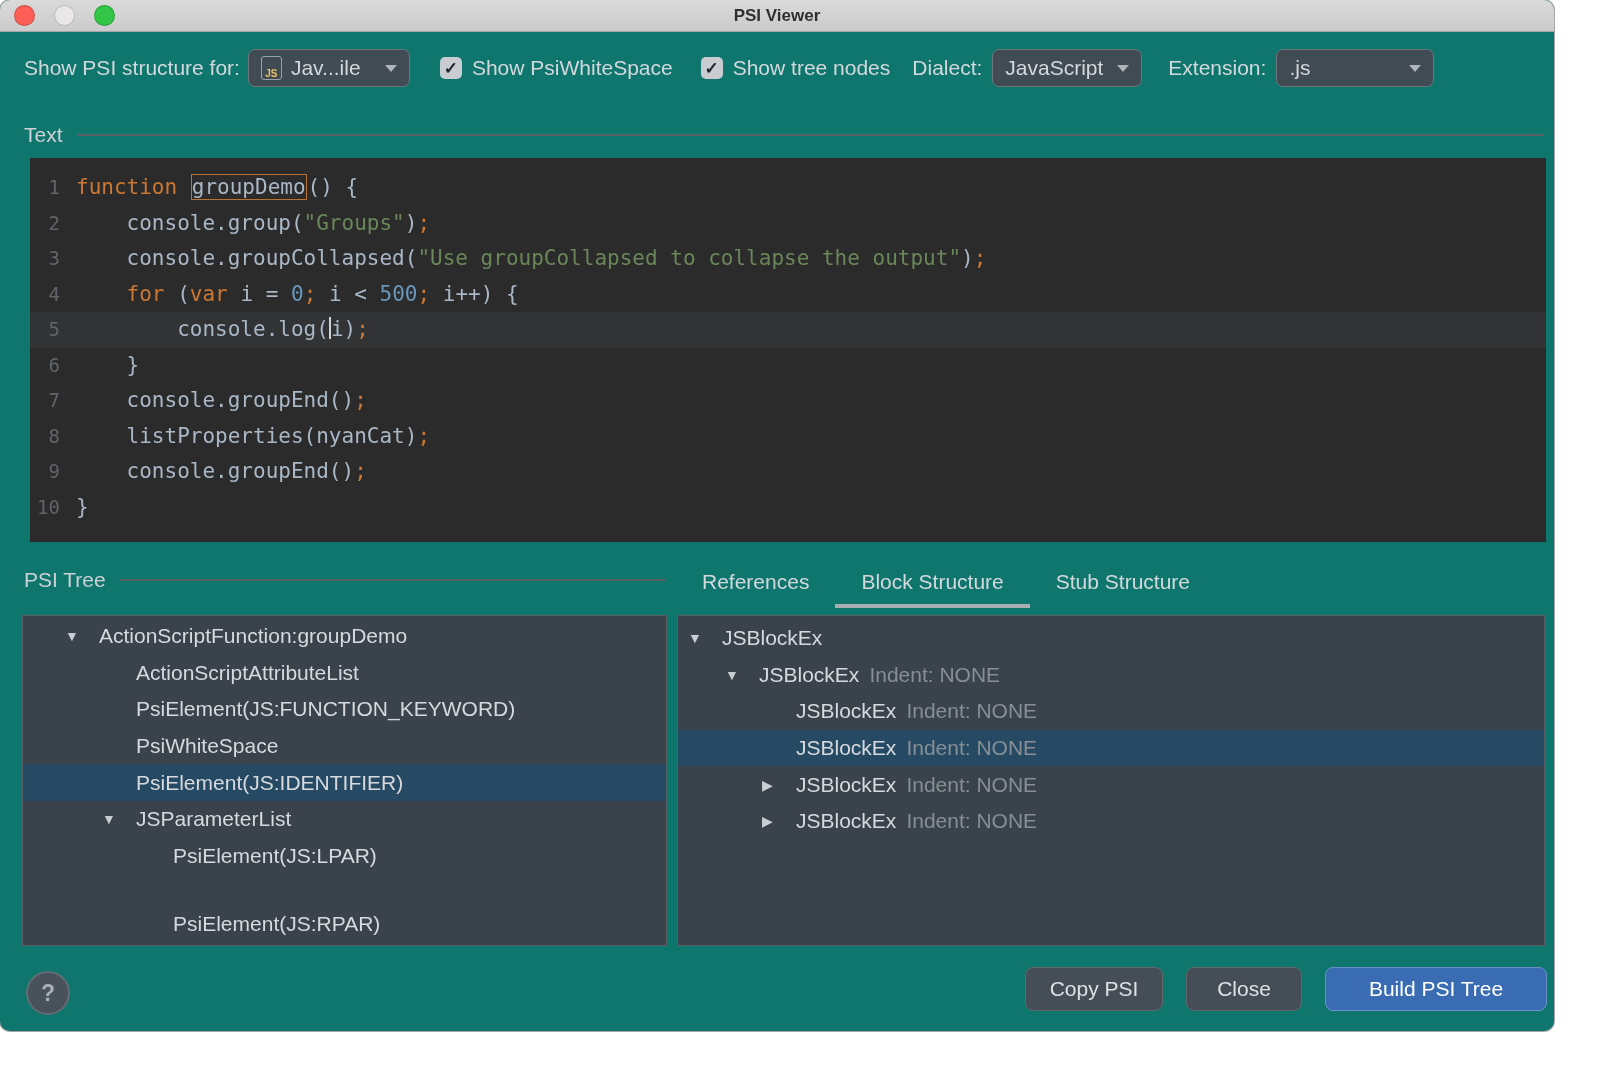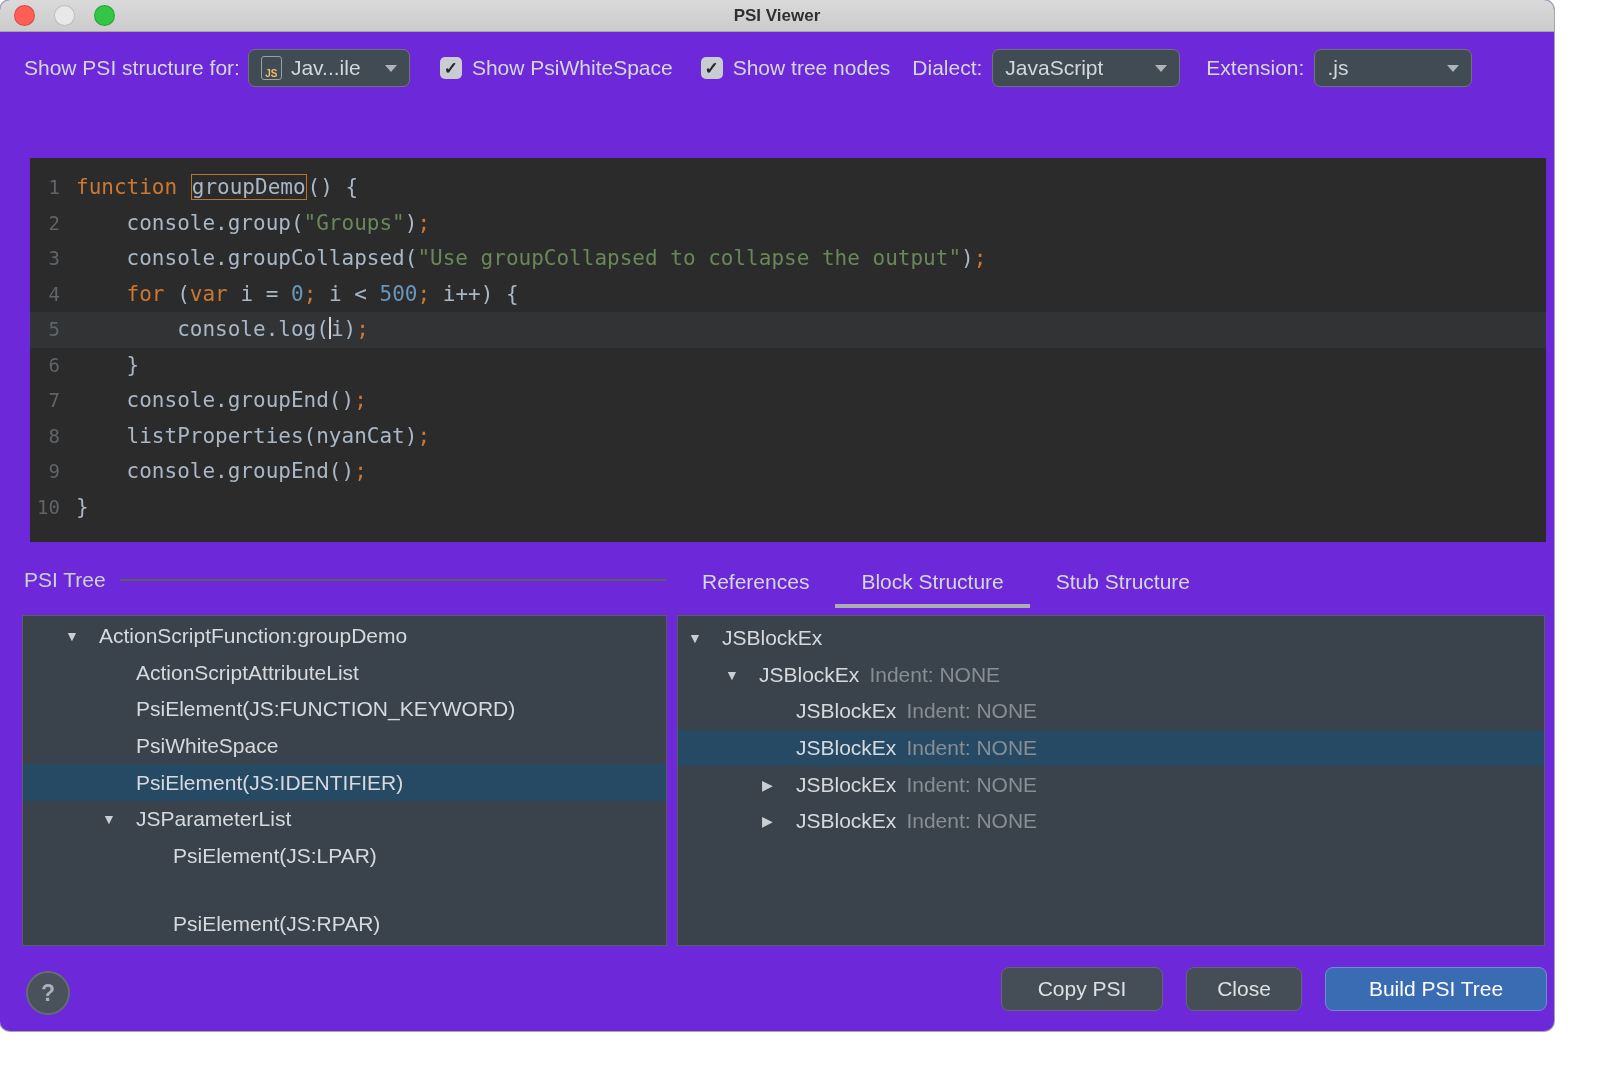--- a/index.html
+++ b/index.html
@@ -1,39 +1,39 @@
 <!DOCTYPE html>
 <html><head>
 <meta charset="utf-8">
 <style>
   * { margin:0; padding:0; box-sizing:border-box; }
   html,body { width:1600px; height:1066px; background:#ffffff; font-family:"Liberation Sans",sans-serif; overflow:hidden; }
 
-  .window { position:absolute; left:0; top:0; width:1554px; height:1031px; background:#6d28d9;
+  .window { position:absolute; left:0; top:0; width:1554px; height:1031px; background:#0f766e;
             border-radius:10px; overflow:hidden; box-shadow:0 0 0 1px rgba(0,0,0,.35); }
 
   
   .titlebar { position:absolute; left:0; top:0; right:0; height:32px;
               background:linear-gradient(#dadada,#cbcbcb); border-bottom:1px solid #a5a5a5; }
   .titlebar .title { position:absolute; inset:0; line-height:32px; text-align:center;
                      font-size:17px; font-weight:700; color:#303030; }
   .light { position:absolute; top:5px; width:21px; height:21px; border-radius:50%; border:1px solid rgba(0,0,0,.18); }
   .light.red   { left:14px;  background:#fd5f57; }
   .light.mini  { left:54px;  background:#e9e7e7; }
   .light.green { left:94px;  background:#32c546; }
 
   
   .toolbar { position:absolute; top:32px; left:0; right:0; height:72px; display:flex; align-items:center;
              padding:0 24px; color:#d3d8dc; font-size:21px; }
   .combo { height:38px; border:1.5px solid #6e757b; border-radius:7px; background:#414b53;
            display:flex; align-items:center; padding:4px 12px; gap:9px; }
   .arrow-down { width:0; height:0; border-left:6px solid transparent; border-right:6px solid transparent;
                 border-top:7px solid #aeb4b9; margin-left:auto; }
   .combo.file    { width:162px; margin-left:8px; }
-  .combo.dialect { width:188px; margin-left:10px; }
+  .combo.dialect { width:150px; margin-left:10px; }
   .combo.ext     { width:158px; margin-left:10px;justify-content:flex-end; }
   .combo .val { white-space:nowrap; overflow:hidden; }
   .file-icon { width:21px; height:24px; border:1.5px solid #9aa0a5; border-radius:3px; position:relative; flex:0 0 auto; }
   .file-icon span { position:absolute; left:0; right:0; bottom:0; text-align:center;
                     font-size:10px; font-weight:700; color:#e8bf6a; }
   .cb { display:flex; align-items:center; gap:10px; }
   .cb.first  { margin-left:30px; }
   .cb.second { margin-left:28px; }
   .cb .box { width:22px; height:22px; border-radius:5px; background:#c9cdd1; color:#22272b;
              font-size:17px; font-weight:700; display:flex; align-items:center; justify-content:center; }
@@ -73,21 +73,21 @@
   .tree-arrow { flex:0 0 34px; font-size:14px; color:#c9ced3; }
   .tree-suffix { color:#878e94; margin-left:10px; }
 
   
   .help { position:absolute; left:26px; top:971px; width:44px; height:44px; border-radius:50%;
           background:#49525a; border:2px solid #636c74; color:#a9b0b6; font-size:23px; font-weight:700;
           display:flex; align-items:center; justify-content:center; }
   .footer-buttons { position:absolute; right:7px; top:967px; display:flex; gap:23px; }
   .btn { height:44px; border-radius:8px; background:#454e56; border:1px solid #60686e; color:#dde1e4;
          font-size:21px; display:flex; align-items:center; justify-content:center; }
-  .btn.copy { width:162px; } .btn.close { width:116px; }
+  .btn.copy { width:138px; } .btn.close { width:116px; }
   .btn.primary { width:222px; background:#3a6cb3; border-color:#6a92c8; color:#ffffff; }
 </style>
 </head>
 <body>
 
 <div class="window">
 
   <div class="titlebar">
     <div class="light red"></div>
     <div class="light mini"></div>
@@ -117,20 +117,24 @@
       <span class="val">JavaScript</span>
       <span class="arrow-down"></span>
     </div>
     <span class="lbl-ext">Extension:</span>
     <div class="combo ext">
       <span class="val">.js</span>
       <span class="arrow-down"></span>
     </div>
   </div>
 
+  <div class="text-row">
+    <span>Text</span>
+    <span class="hr"></span>
+  </div>
 
   <div class="editor">
       <div class="ed-row"><span class="gutter">1</span><span class="code"><span class="tk-k">function </span><span class="tk-d boxed">groupDemo</span><span class="tk-d">() {</span></span></div>
       <div class="ed-row"><span class="gutter">2</span><span class="code"><span class="tk-d">    console.group(</span><span class="tk-s">"Groups"</span><span class="tk-d">)</span><span class="tk-k">;</span></span></div>
       <div class="ed-row"><span class="gutter">3</span><span class="code"><span class="tk-d">    console.groupCollapsed(</span><span class="tk-s">"Use groupCollapsed to collapse the output"</span><span class="tk-d">)</span><span class="tk-k">;</span></span></div>
       <div class="ed-row"><span class="gutter">4</span><span class="code"><span class="tk-d">    </span><span class="tk-k">for</span><span class="tk-d"> (</span><span class="tk-k">var</span><span class="tk-d"> i = </span><span class="tk-n">0</span><span class="tk-k">;</span><span class="tk-d"> i &lt; </span><span class="tk-n">500</span><span class="tk-k">;</span><span class="tk-d"> i++) {</span></span></div>
       <div class="ed-row current"><span class="gutter">5</span><span class="code"><span class="tk-d">        console.log(</span><span class="caret"></span><span class="tk-d">i</span><span class="tk-d">)</span><span class="tk-k">;</span></span></div>
       <div class="ed-row"><span class="gutter">6</span><span class="code"><span class="tk-d">    }</span></span></div>
       <div class="ed-row"><span class="gutter">7</span><span class="code"><span class="tk-d">    console.groupEnd()</span><span class="tk-k">;</span></span></div>
       <div class="ed-row"><span class="gutter">8</span><span class="code"><span class="tk-d">    listProperties(nyanCat)</span><span class="tk-k">;</span></span></div>

